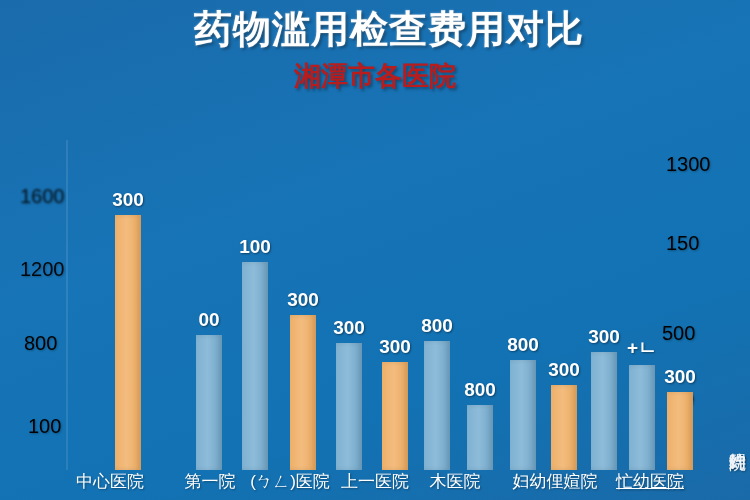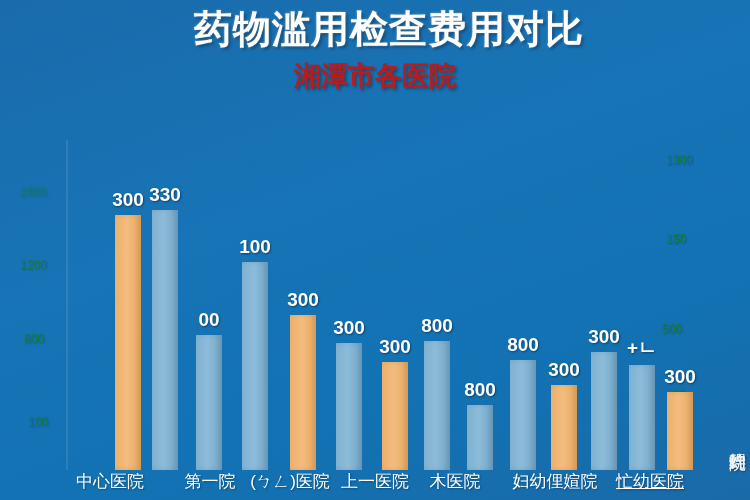--- a/index.html
+++ b/index.html
@@ -22,21 +22,21 @@
   .chart-subtitle {
     margin-top:6px; font-size:27px; font-weight:bold; color:#b91c1c;
     text-shadow:2px 2px 3px rgba(0,0,0,0.35);
   }
 
   
   .plot { position:absolute; left:0; top:140px; width:750px; height:330px; }
 
   
   .axis-label {
-    position:absolute; color:#15803d; font-size:12px; font-weight:normal;
+    position:absolute; color:#000000; font-size:20px; font-weight:normal;
     text-shadow:1px 1px 2px rgba(0,0,0,0.28); white-space:nowrap;
   }
   .axis-left { right:auto; }
   .axis-blur { filter:blur(0.45px); opacity:0.93; }
   .axis-blur2 { filter:blur(0.9px); opacity:0.8; }
 
   .axis-right-title {
     position:absolute; right:4px; top:300px; width:26px;
     color:#eef4f9; font-size:17px; line-height:1.02; text-align:center;
     writing-mode:vertical-rl; text-orientation:upright;
@@ -95,24 +95,20 @@
     <div class="axis-label" style="left:672px; top:248px;">00</div>
     <div class="axis-label" style="left:678px; top:293px;">0</div>
 
     <div class="axis-right-title">妁幻稈计院</div>
 
     <div class="bars">
         <div class="bar-group" style="left: 115px; width: 26px; height: 330px;">
           <div class="bar orange" style="height: 255px;"></div>
           <div class="bar-value" style="bottom: 259px;">300</div>
         </div>
-        <div class="bar-group" style="left: 152px; width: 26px; height: 330px;">
-          <div class="bar blue" style="height: 260px;"></div>
-          <div class="bar-value" style="bottom: 264px;">330</div>
-        </div>
         <div class="bar-group" style="left: 196px; width: 26px; height: 330px;">
           <div class="bar blue" style="height: 135px;"></div>
           <div class="bar-value" style="bottom: 139px;">00</div>
         </div>
         <div class="bar-group" style="left: 242px; width: 26px; height: 330px;">
           <div class="bar blue" style="height: 208px;"></div>
           <div class="bar-value" style="bottom: 212px;">100</div>
         </div>
         <div class="bar-group" style="left: 290px; width: 26px; height: 330px;">
           <div class="bar orange" style="height: 155px;"></div>

